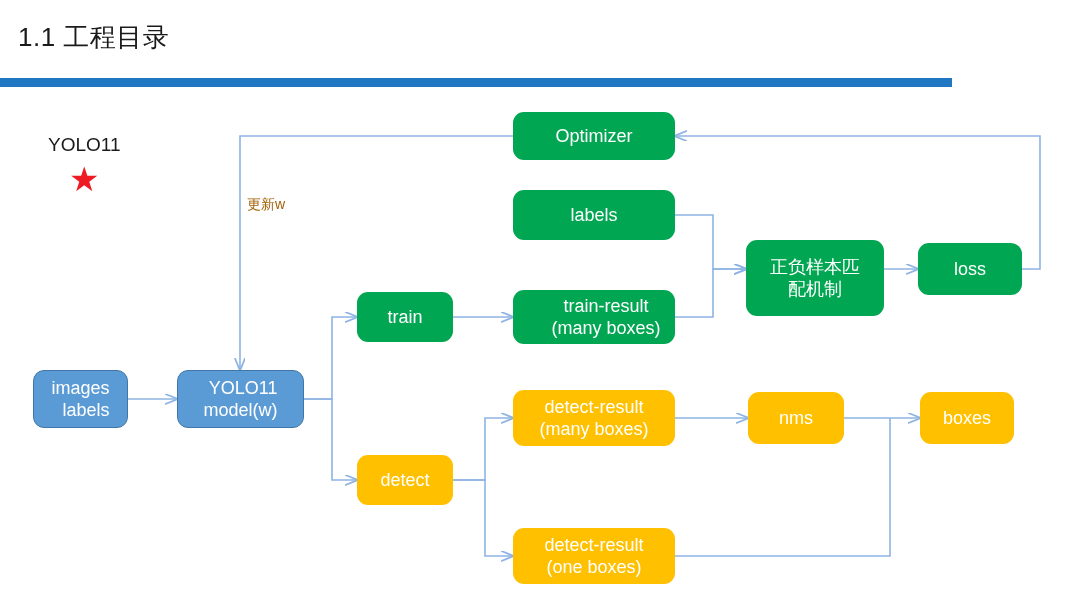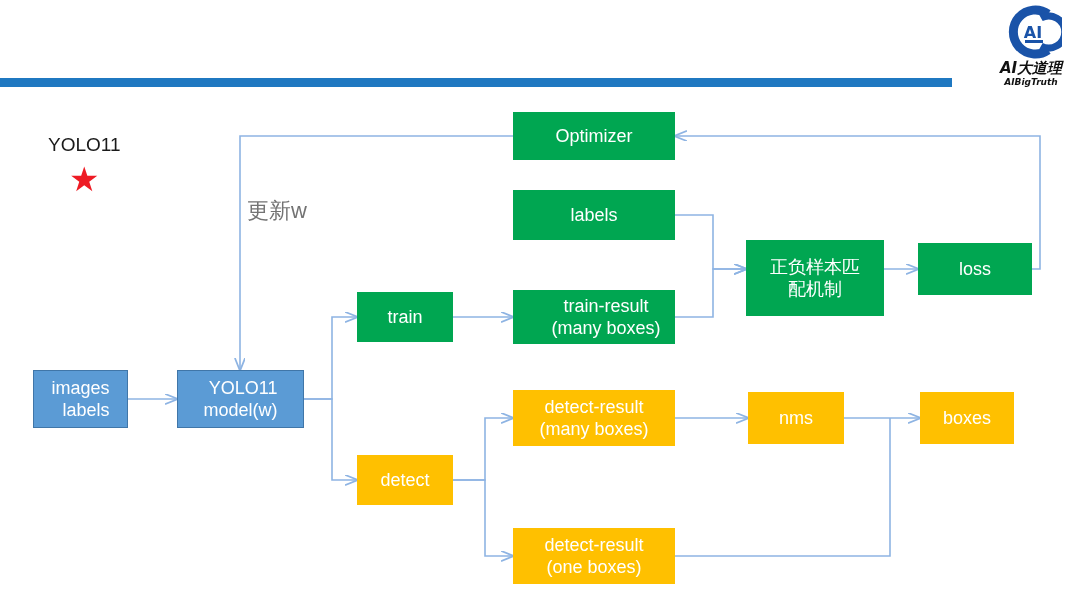--- a/index.html
+++ b/index.html
@@ -89,57 +89,49 @@
     position: absolute;
     display: flex;
     align-items: center;
     justify-content: center;
     text-align: center;
     color: #ffffff;
     font-size: 18px;
     line-height: 22px;
     box-sizing: border-box;
     white-space: pre-line;
+    border-radius: 11px;
   }
   .node.blue   { background: #5b9bd5; border: 1px solid #4076a8; text-align: right; }
   .node.green  { background: #00a651; }
   .node.amber  { background: #ffc000; }
 
   
   .free-label {
     position: absolute;
     font-size: 18px;
     white-space: nowrap;
   }
   .label-yolo { color: #1a1a1a; font-size: 19px; }
-  .label-update { color: #737373; font-size: 22px; }
+  .label-update { color: #a16207; font-size: 14px; }
   .star {
     position: absolute;
     color: #ee1b24;
     font-size: 34px;
     line-height: 34px;
   }
 </style>
 </head>
 <body>
 
 <div id="slide">
 
+  <div class="slide-title">1.1 工程目录</div>
   <div class="title-rule"></div>
 
-  <div class="logo-wrap">
-    <svg class="logo-mark" width="62" height="56" viewBox="0 0 62 56">
-      <path d="M48 10 A22 22 0 1 0 48 46" fill="none" stroke="#1a53a8" stroke-width="9" stroke-linecap="butt"></path>
-      <path d="M41 14 A16 16 0 1 1 41 42" fill="none" stroke="#1a53a8" stroke-width="7"></path>
-      <text x="33" y="34" font-family="DejaVu Sans, sans-serif" font-size="16" font-weight="bold" fill="#1a53a8" text-anchor="middle">AI</text>
-      <rect x="25" y="36" width="18" height="3" fill="#1a53a8"></rect>
-    </svg>
-    <div class="logo-cn">AI大道理</div>
-    <div class="logo-en">AIBigTruth</div>
-  </div>
 
   <div id="diagram">
 
     <svg class="edges" viewBox="0 0 1080 605">
       <defs>
         <marker id="ah" markerWidth="9" markerHeight="9" refX="7.5" refY="3.2" orient="auto" markerUnits="strokeWidth">
           <path d="M0,0 L8,3.2 L0,6.4" fill="none" stroke="#8eb4e3" stroke-width="1.1"></path>
         </marker>
       </defs>
       <g fill="none" stroke="#8eb4e3" stroke-width="1.6" marker-end="url(#ah)">
@@ -170,21 +162,21 @@
       </g>
 
       <path d="M675,556 L890,556 L890,418" fill="none" stroke="#8eb4e3" stroke-width="1.6"></path>
     </svg>
 
     <div id="nodes">
         <div class="node green" style="left: 513px; top: 112px; width: 162px; height: 48px;">Optimizer</div>
         <div class="node green" style="left: 513px; top: 190px; width: 162px; height: 50px;">labels</div>
         <div class="node green" style="left: 746px; top: 240px; width: 138px; height: 76px;">正负样本匹
 配机制</div>
-        <div class="node green" style="left: 918px; top: 243px; width: 114px; height: 52px; text-align: center;">loss</div>
+        <div class="node green" style="left: 918px; top: 243px; width: 104px; height: 52px; text-align: center;">loss</div>
         <div class="node green" style="left: 357px; top: 292px; width: 96px; height: 50px;">train</div>
         <div class="node green" style="left: 513px; top: 290px; width: 162px; height: 54px; padding-left: 24px;">train-result
 (many boxes)</div>
         <div class="node blue" style="left: 33px; top: 370px; width: 95px; height: 58px;">images
 labels</div>
         <div class="node blue" style="left: 177px; top: 370px; width: 127px; height: 58px;">YOLO11
 model(w)</div>
         <div class="node amber" style="left: 513px; top: 390px; width: 162px; height: 56px;">detect-result
 (many boxes)</div>
         <div class="node amber" style="left: 748px; top: 392px; width: 96px; height: 52px;">nms</div>

